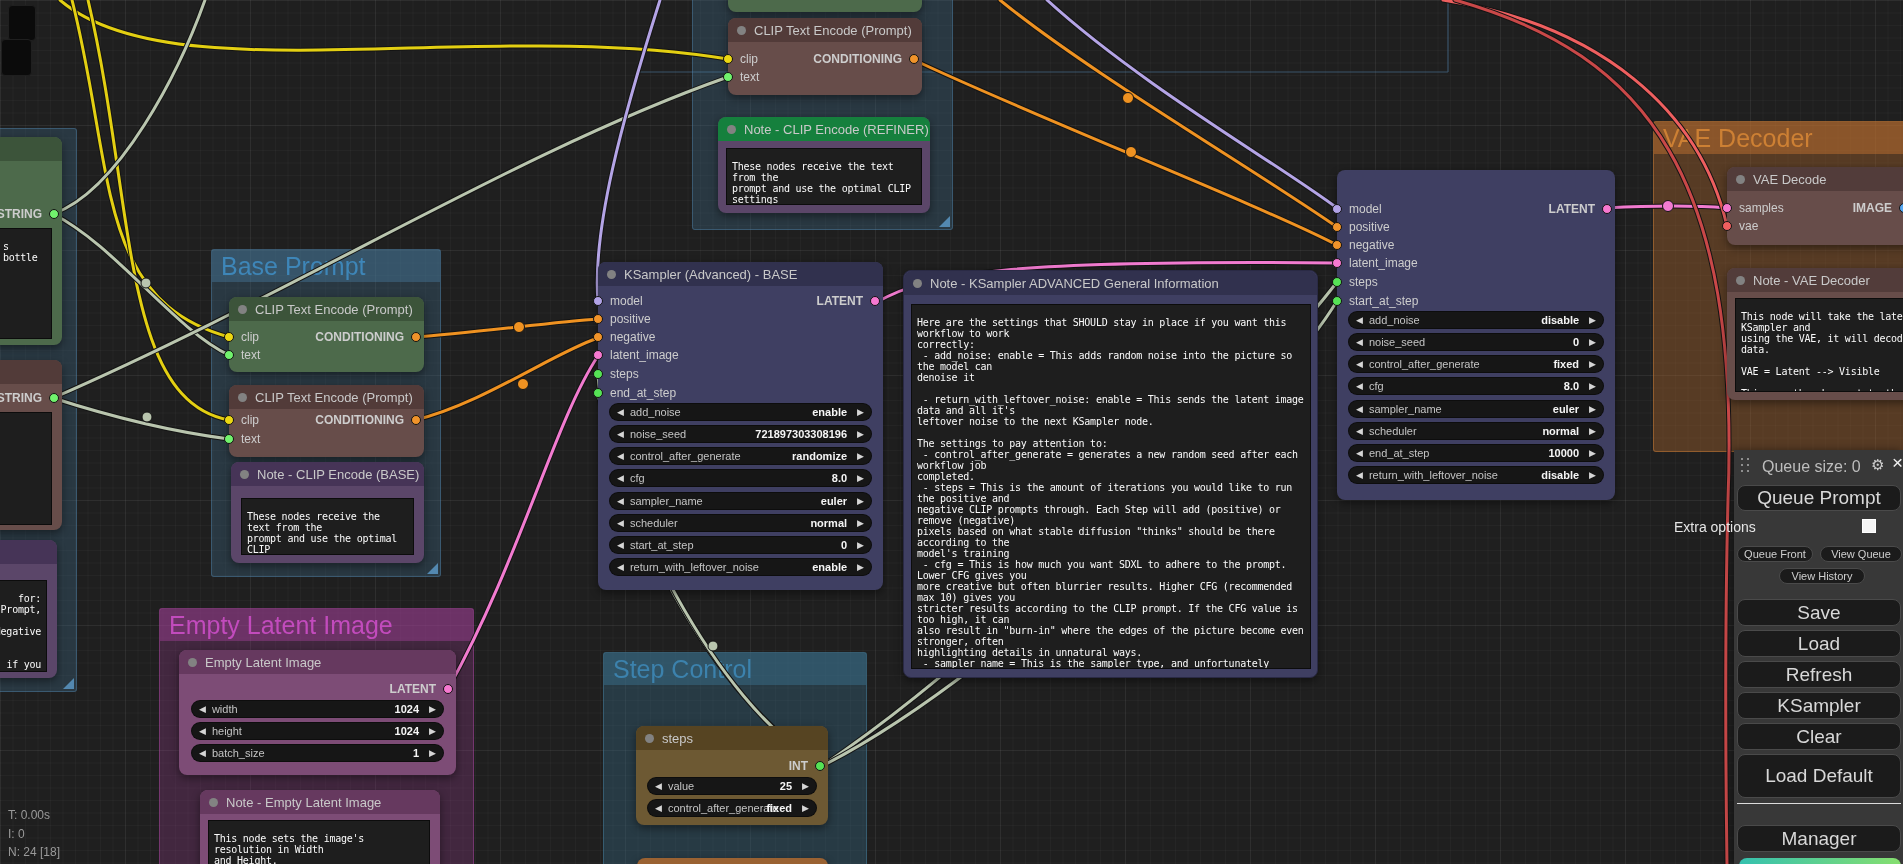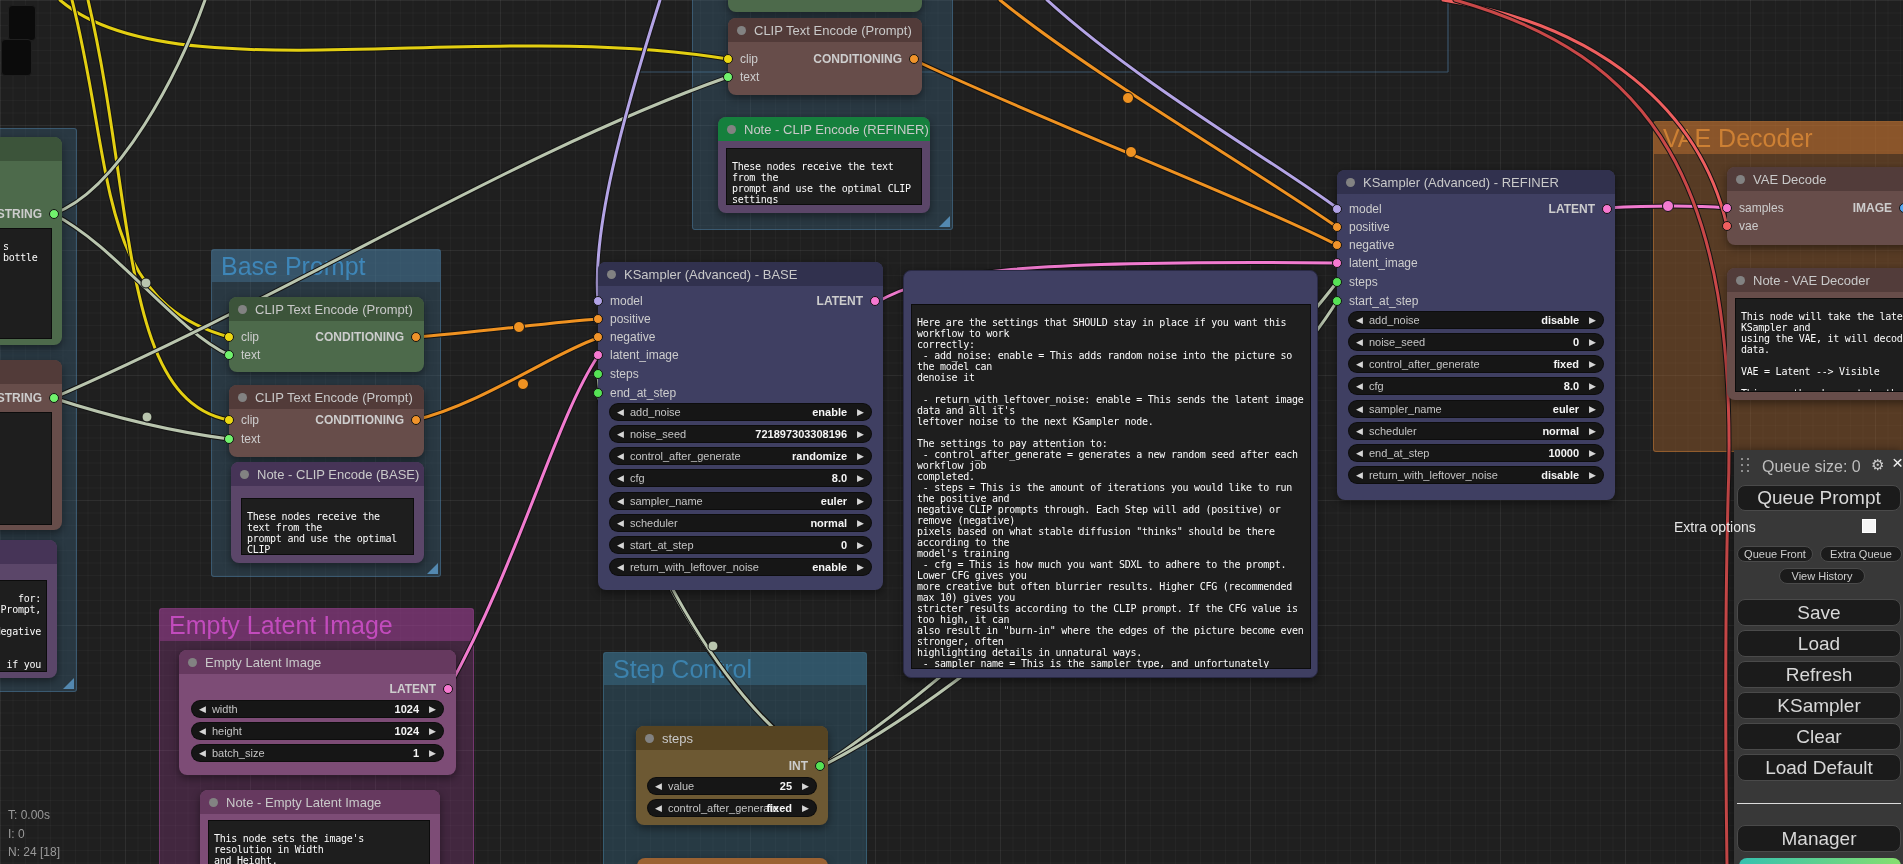--- a/index.html
+++ b/index.html
@@ -289,20 +289,24 @@
     </div>
   <div class="wrow" style="top:297px">
       <i class="wa la">◀</i>
       <span class="wl">return_with_leftover_noise</span>
       <span class="wv">enable</span>
       <i class="wa ra">▶</i>
     </div>
 </div>
 
 <div class="node" style="left:903px;top:270px;width:415px;height:408px;background:#3f3f62;border:1px solid #2a2a45">
+  <div class="nhead" style="background:#31314e">
+      <span class="tdot"></span>
+      <span>Note - KSampler  ADVANCED General Information</span>
+    </div>
   <div class="ntext" style="left:7px;right:6px;top:33px;bottom:8px">Here are the settings that SHOULD stay in place if you want this workflow to work
 correctly:
  - add_noise: enable = This adds random noise into the picture so the model can
 denoise it
 
  - return_with_leftover_noise: enable = This sends the latent image data and all it's
 leftover noise to the next KSampler node.
 
 The settings to pay attention to:
  - control_after_generate = generates a new random seed after each workflow job
@@ -325,24 +329,20 @@
 of de-noising the picture or "removing the random noise to reveal the picture
 within". The first KSampler usually starts with Step 0. Starting at step 0 is the
 same as setting denoise to 1.0 in the regular Sampler mode.
  - end_at_step = This is the step number the KSampler will stop it's process of de-
 noising the picture. If there is any remaining leftover noise and
 return_with_leftover_noise is enabled, then it will pass on the left over noise to
 the next KSampler (assuming there is another one).</div>
 </div>
 
 <div class="node" style="left:1337px;top:170px;width:278px;height:330px;background:#3f3f62">
-  <div class="nhead" style="background:#31314e">
-      <span class="tdot"></span>
-      <span>KSampler (Advanced) - REFINER</span>
-    </div>
   <div class="sin" style="top:32px">
       <span class="sdot" style="background:#b1a2e6"></span>
       <span>model</span>
     </div>
   <div class="sin" style="top:50px">
       <span class="sdot" style="background:#f0932a"></span>
       <span>positive</span>
     </div>
   <div class="sin" style="top:68px">
       <span class="sdot" style="background:#f0932a"></span>
@@ -546,28 +546,28 @@
 
 <div class="menu"></div>
 <div style="position:absolute;left:1739px;top:456px;width:12px;height:18px;background-image:radial-gradient(#8f8f8f 1.3px,transparent 1.5px);background-size:6px 6px"></div>
 <div style="position:absolute;left:1762px;top:458px;font-size:16px;color:#bdbdbd">Queue size: 0</div>
 <div style="position:absolute;left:1871px;top:456px;font-size:15px;color:#cfcfcf">⚙</div>
 <div style="position:absolute;left:1892px;top:452px;font-size:19px;color:#efefef">×</div>
 <div class="mbtn" style="top:485px;height:26px">Queue Prompt</div>
 <div style="position:absolute;left:1674px;top:519px;font-size:14px;color:#e5e5e5">Extra options</div>
 <div style="position:absolute;left:1862px;top:519px;width:14px;height:14px;background:#f5f5f5;border:1px solid #fff"></div>
 <div class="msm" style="left:1737px;top:546px;width:76px;height:16px">Queue Front</div>
-<div class="msm" style="left:1820px;top:546px;width:82px;height:16px">Extra Queue</div>
+<div class="msm" style="left:1820px;top:546px;width:82px;height:16px">View Queue</div>
 <div class="msm" style="left:1779px;top:568px;width:86px;height:16px">View History</div>
 <div class="mbtn" style="top:599px;height:27px">Save</div>
 <div class="mbtn" style="top:630px;height:27px">Load</div>
 <div class="mbtn" style="top:661px;height:27px">Refresh</div>
 <div class="mbtn" style="top:692px;height:27px">KSampler</div>
 <div class="mbtn" style="top:723px;height:27px">Clear</div>
-<div class="mbtn" style="top:754px;height:27px">Load Default</div>
+<div class="mbtn" style="top:754px;height:44px">Load Default</div>
 <div style="position:absolute;left:1737px;top:803px;width:164px;height:1px;background:#dcdcdc"></div>
 <div class="mbtn" style="top:825px;height:27px">Manager</div>
 <div style="position:absolute;left:1739px;top:858px;width:162px;height:12px;border-radius:8px 8px 0 0;background:linear-gradient(90deg,#35c1af,#86df6f)"></div>
 
 <div class="stats">
   <div>T: 0.00s</div>
   <div>I: 0</div>
   <div>N: 24 [18]</div>
 </div>
 

